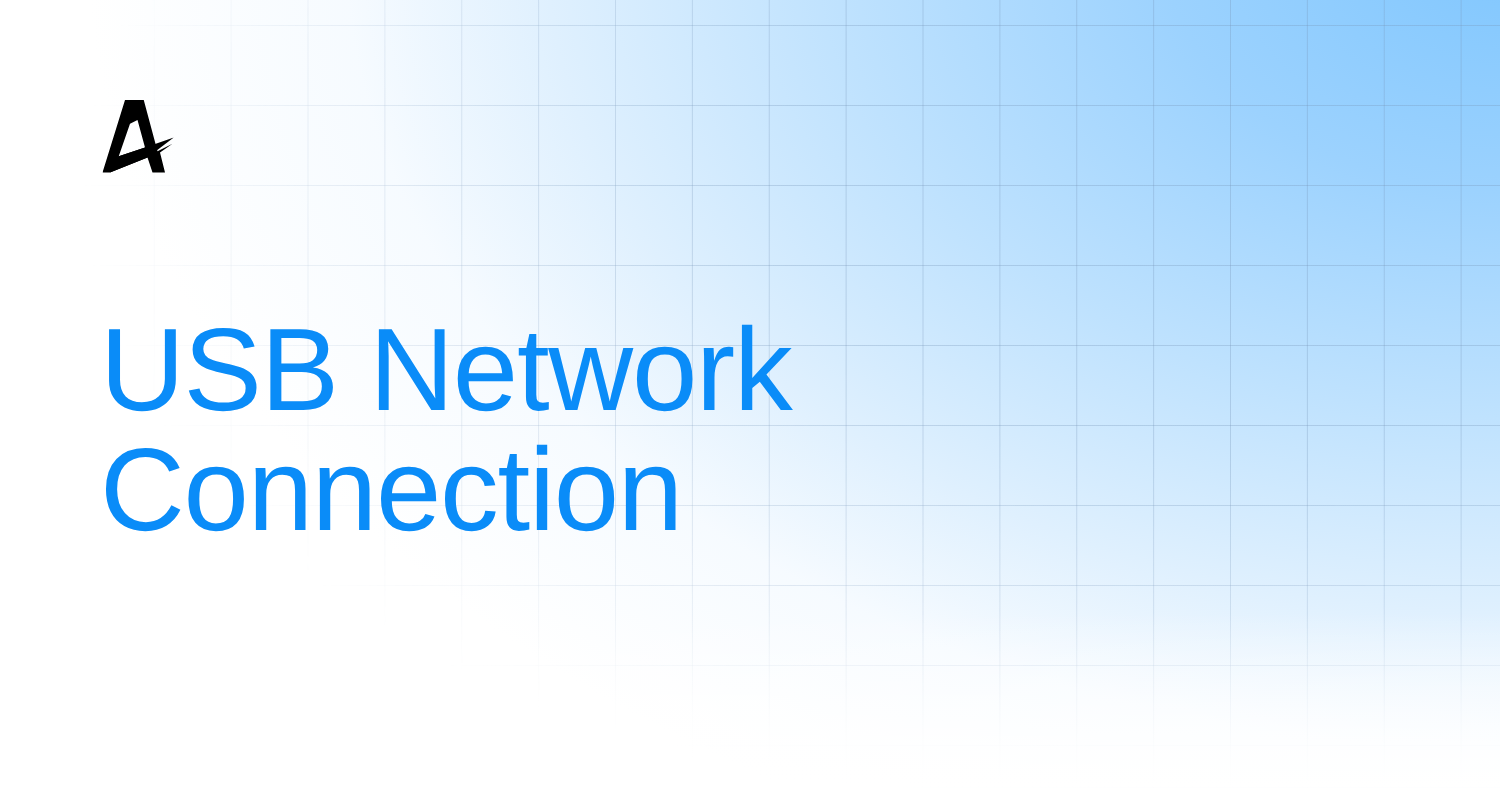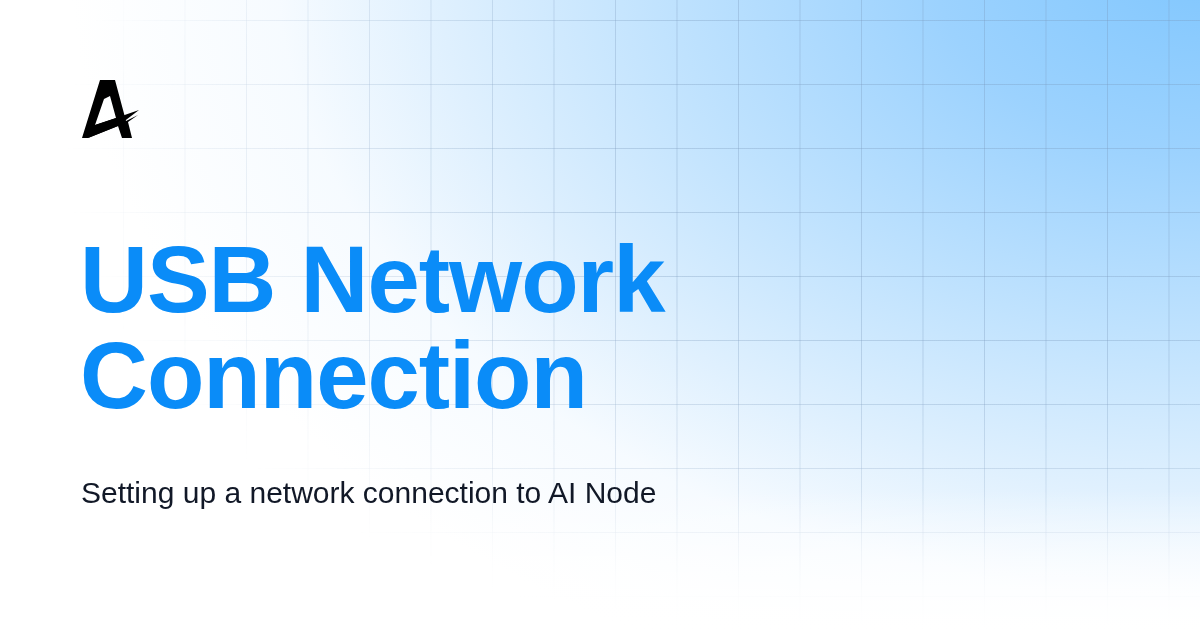--- a/index.html
+++ b/index.html
@@ -26,23 +26,23 @@
   }
   .fade-bottom {
     position: absolute; left: 0; right: 0; bottom: 0; height: 140px;
     background: linear-gradient(to bottom, rgba(255,255,255,0) 0%, rgba(255,255,255,0.85) 80%, #fff 100%);
   }
   .logo {
     position: absolute; left: 82px; top: 80px; width: 57px; height: 60px;
   }
   .logo svg { display: block; width: 100%; height: 100%; }
   .title {
-    position: absolute; left: 80px; top: 232px;
+    position: absolute; left: 80px; top: 248px;
     margin: 0;
-    font-size: 94px; line-height: 96px; font-weight: 700;
+    font-size: 94px; line-height: 96px; font-weight: 400;
     letter-spacing: -1px;
     color: #0a8cf8;
   }
   .title span { display: block; }
   .subtitle {
     position: absolute; left: 81px; top: 474px;
     margin: 0;
     font-size: 30px; line-height: 37px; font-weight: 400;
     color: #111827;
   }
@@ -61,14 +61,13 @@
     <path d="M13 45 L34 38 L57 30 L36 46 L6 58 Z" fill="#000000"></path>
   </svg>
 </div>
 
 <h1 class="title">
   <span>USB Network</span>
   <span>Connection</span>
 </h1>
 
 <p class="subtitle">
-  <span>Setting up a network connection to AI Node</span>
 </p>
 
 </body></html>

